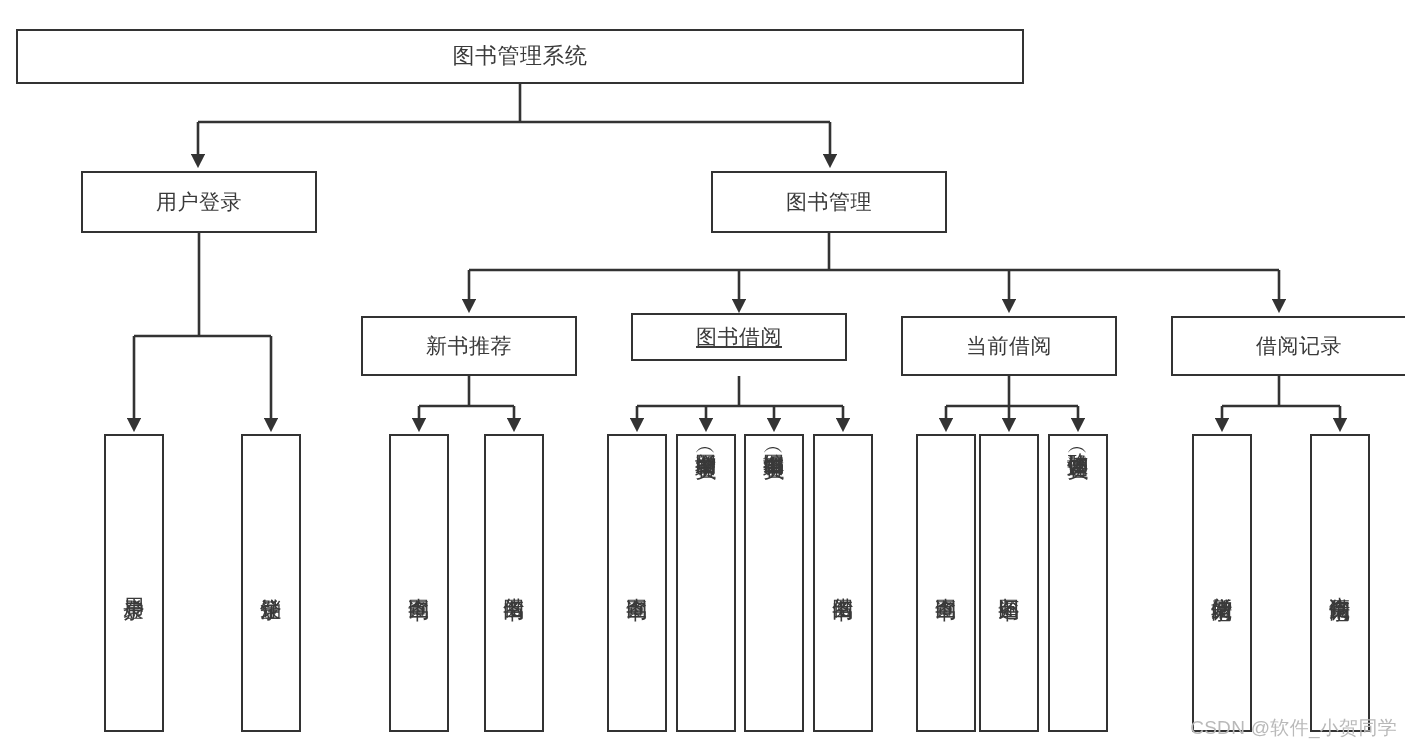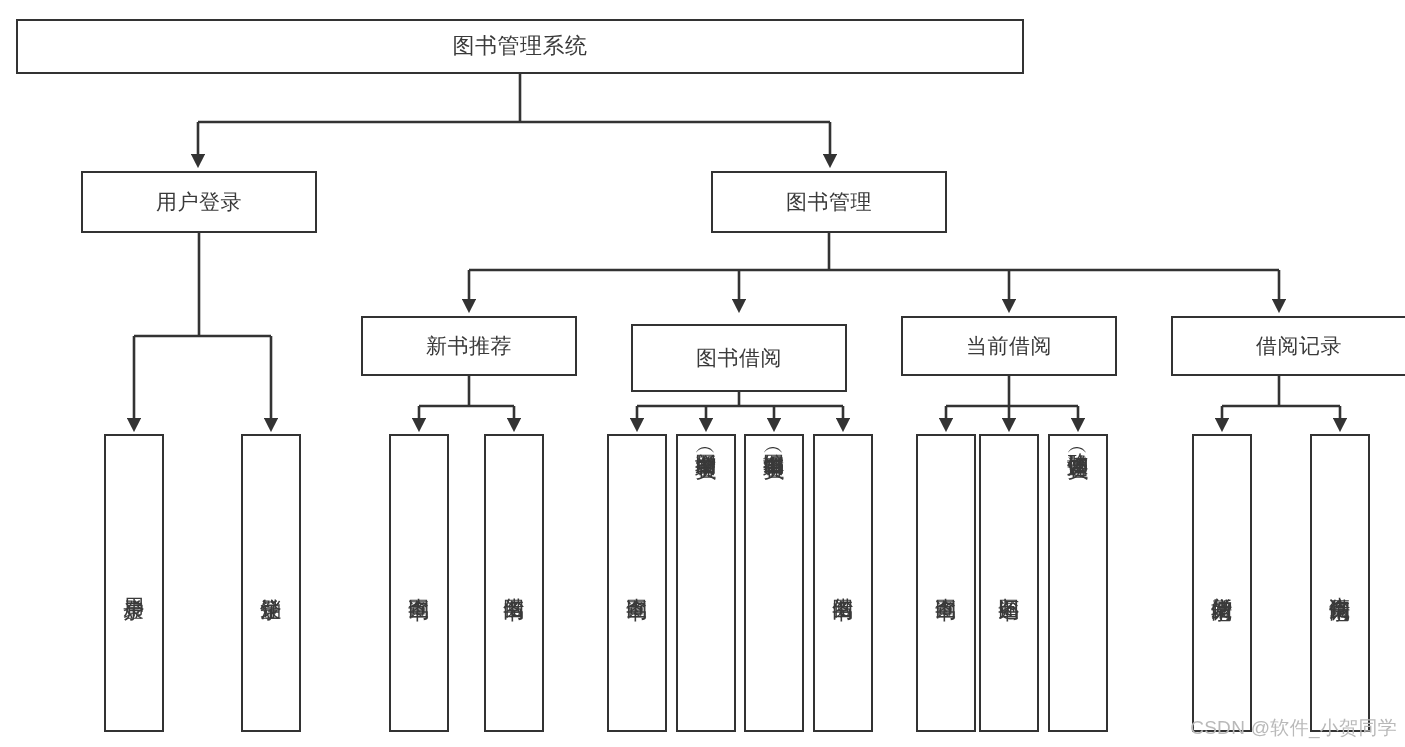--- a/index.html
+++ b/index.html
@@ -126,37 +126,37 @@
       <path d="M 1009 406 L 1009 425" marker-end="url(#arrow)"></path>
       <path d="M 1078 406 L 1078 425" marker-end="url(#arrow)"></path>
 
       <path d="M 1279 376 L 1279 406"></path>
       <path d="M 1222 406 L 1340 406"></path>
       <path d="M 1222 406 L 1222 425" marker-end="url(#arrow)"></path>
       <path d="M 1340 406 L 1340 425" marker-end="url(#arrow)"></path>
     </g>
   </svg>
 
-  <div class="node h root" style="left:16px; top:19px; width:1008px; height:55px;">
+  <div class="node h root" style="left:16px; top:29px; width:1008px; height:55px;">
     <span class="label">图书管理系统</span>
   </div>
 
   <div class="node h" style="left:81px; top:171px; width:236px; height:62px;">
     <span class="label">用户登录</span>
   </div>
 
   <div class="node h" style="left:711px; top:171px; width:236px; height:62px;">
     <span class="label">图书管理</span>
   </div>
 
   <div class="node h" style="left:361px; top:316px; width:216px; height:60px;">
     <span class="label">新书推荐</span>
   </div>
 
-  <div class="node h" style="left:631px; top:324px; width:216px; height:68px;">
+  <div class="node h" style="left:631px; top:313px; width:216px; height:48px;text-decoration:underline;">
     <span class="label">图书借阅</span>
   </div>
 
   <div class="node h" style="left:901px; top:316px; width:216px; height:60px;text-align:center;">
     <span class="label">当前借阅</span>
   </div>
 
   <div class="node h" style="left:1171px; top:316px; width:256px; height:60px;">
     <span class="label">借阅记录</span>
   </div>

